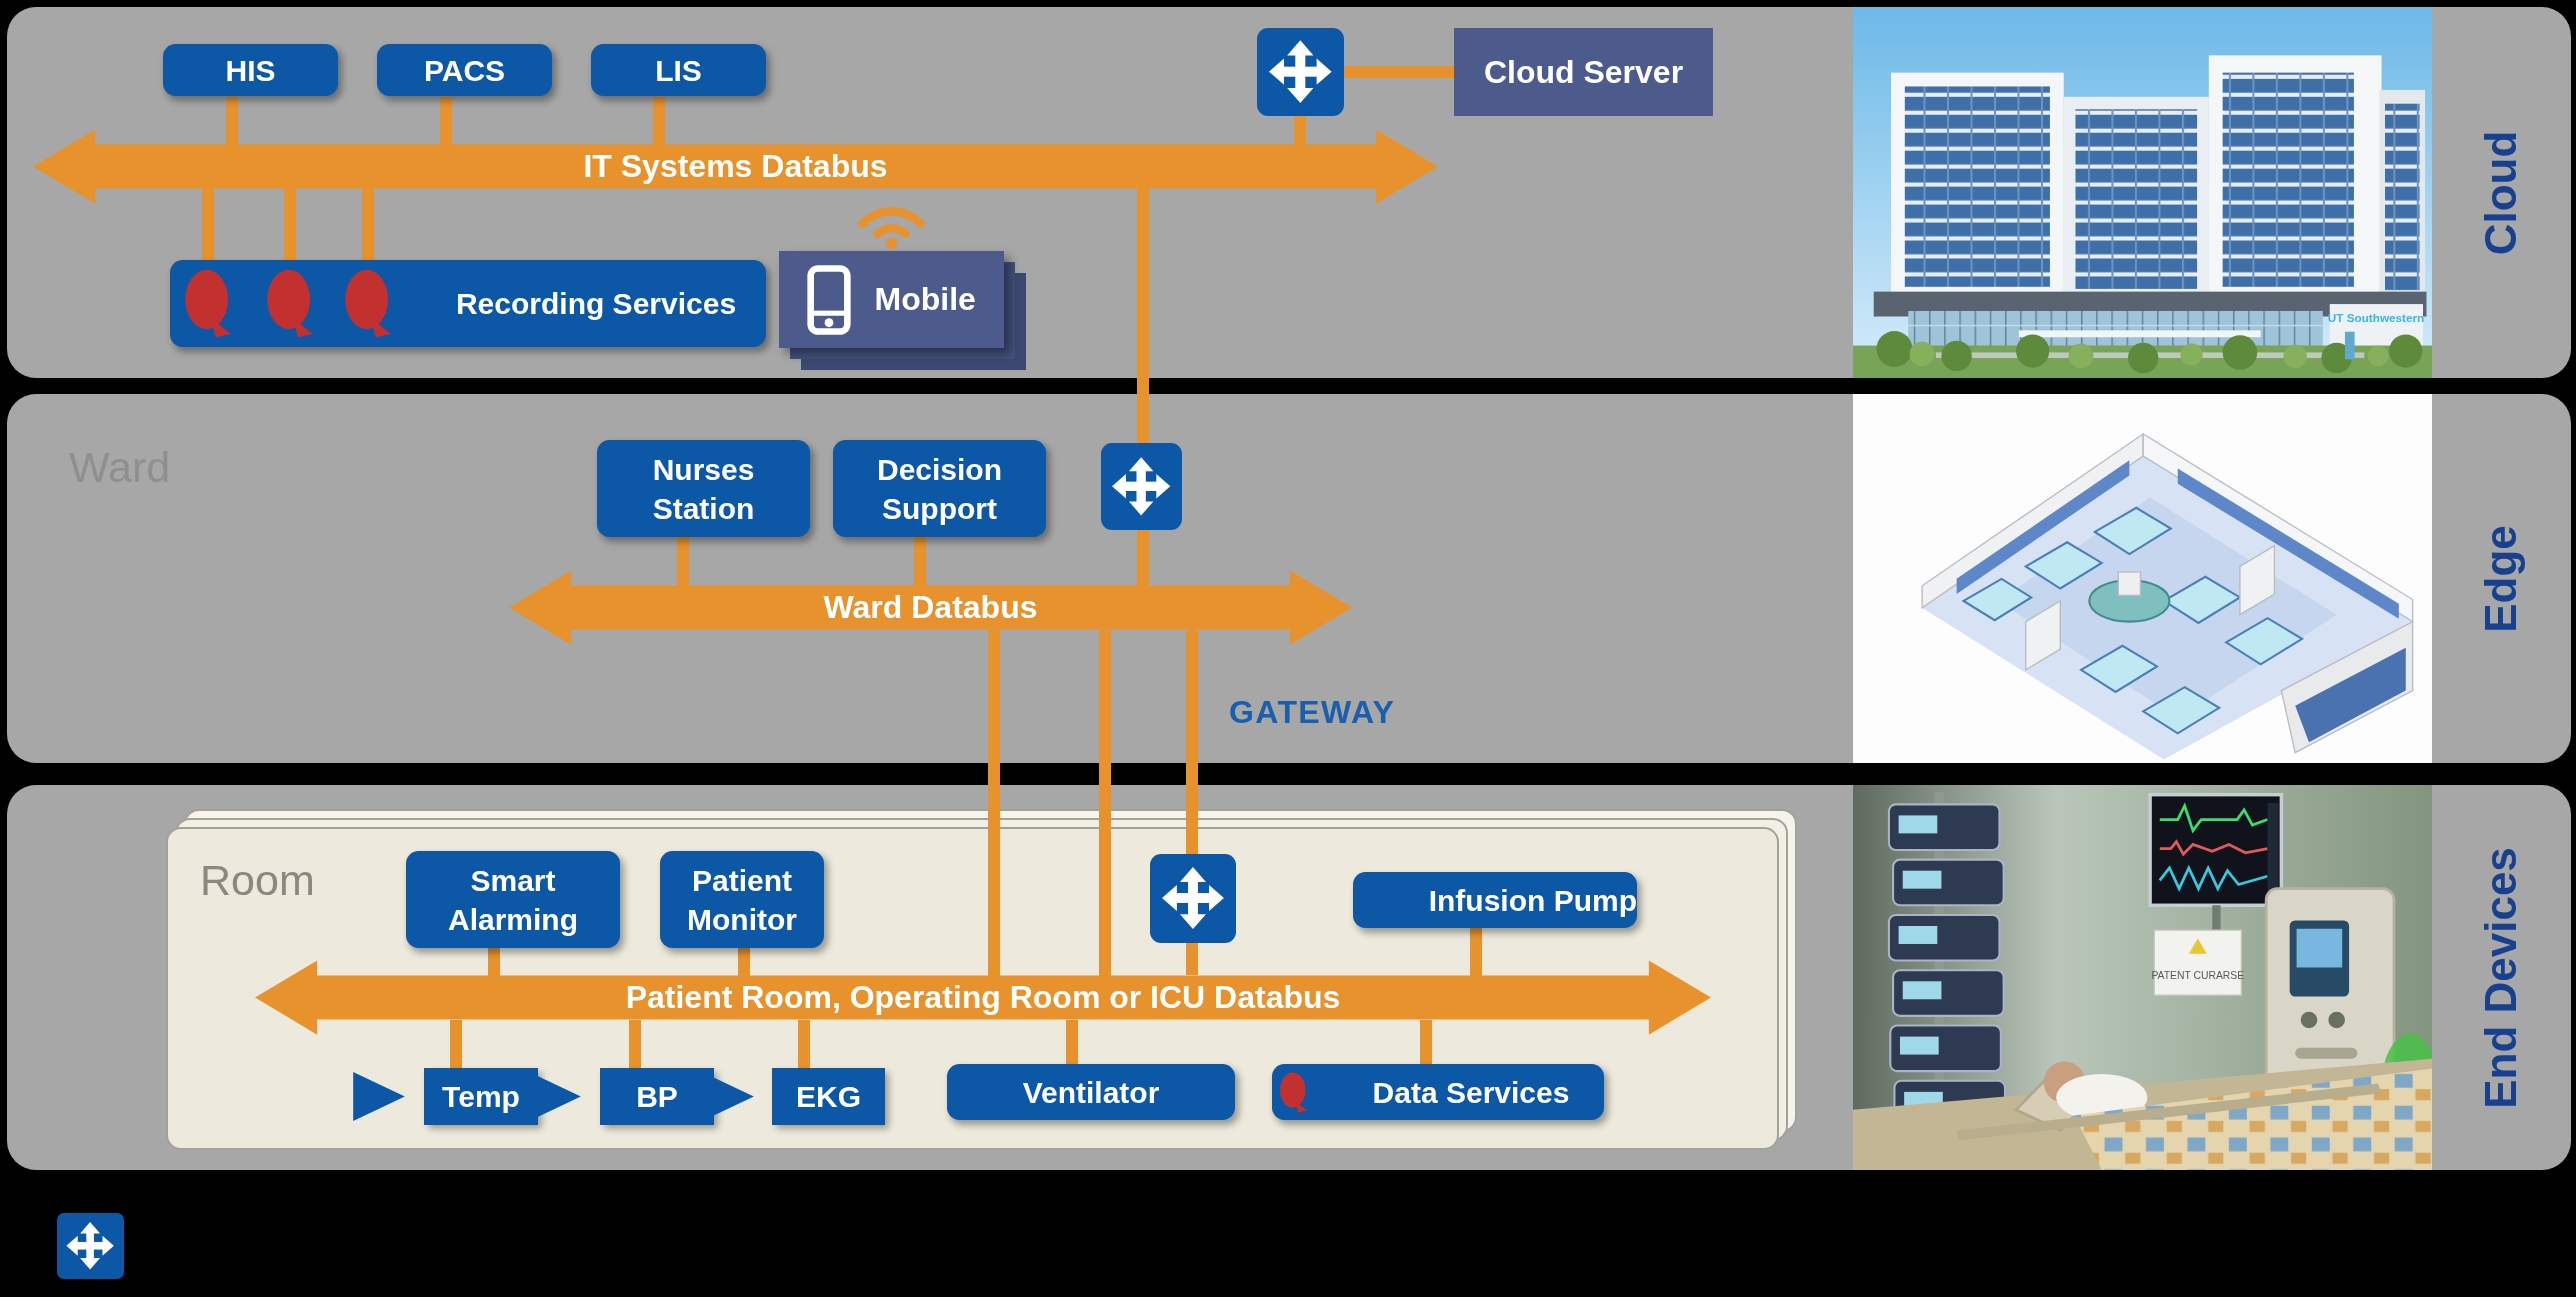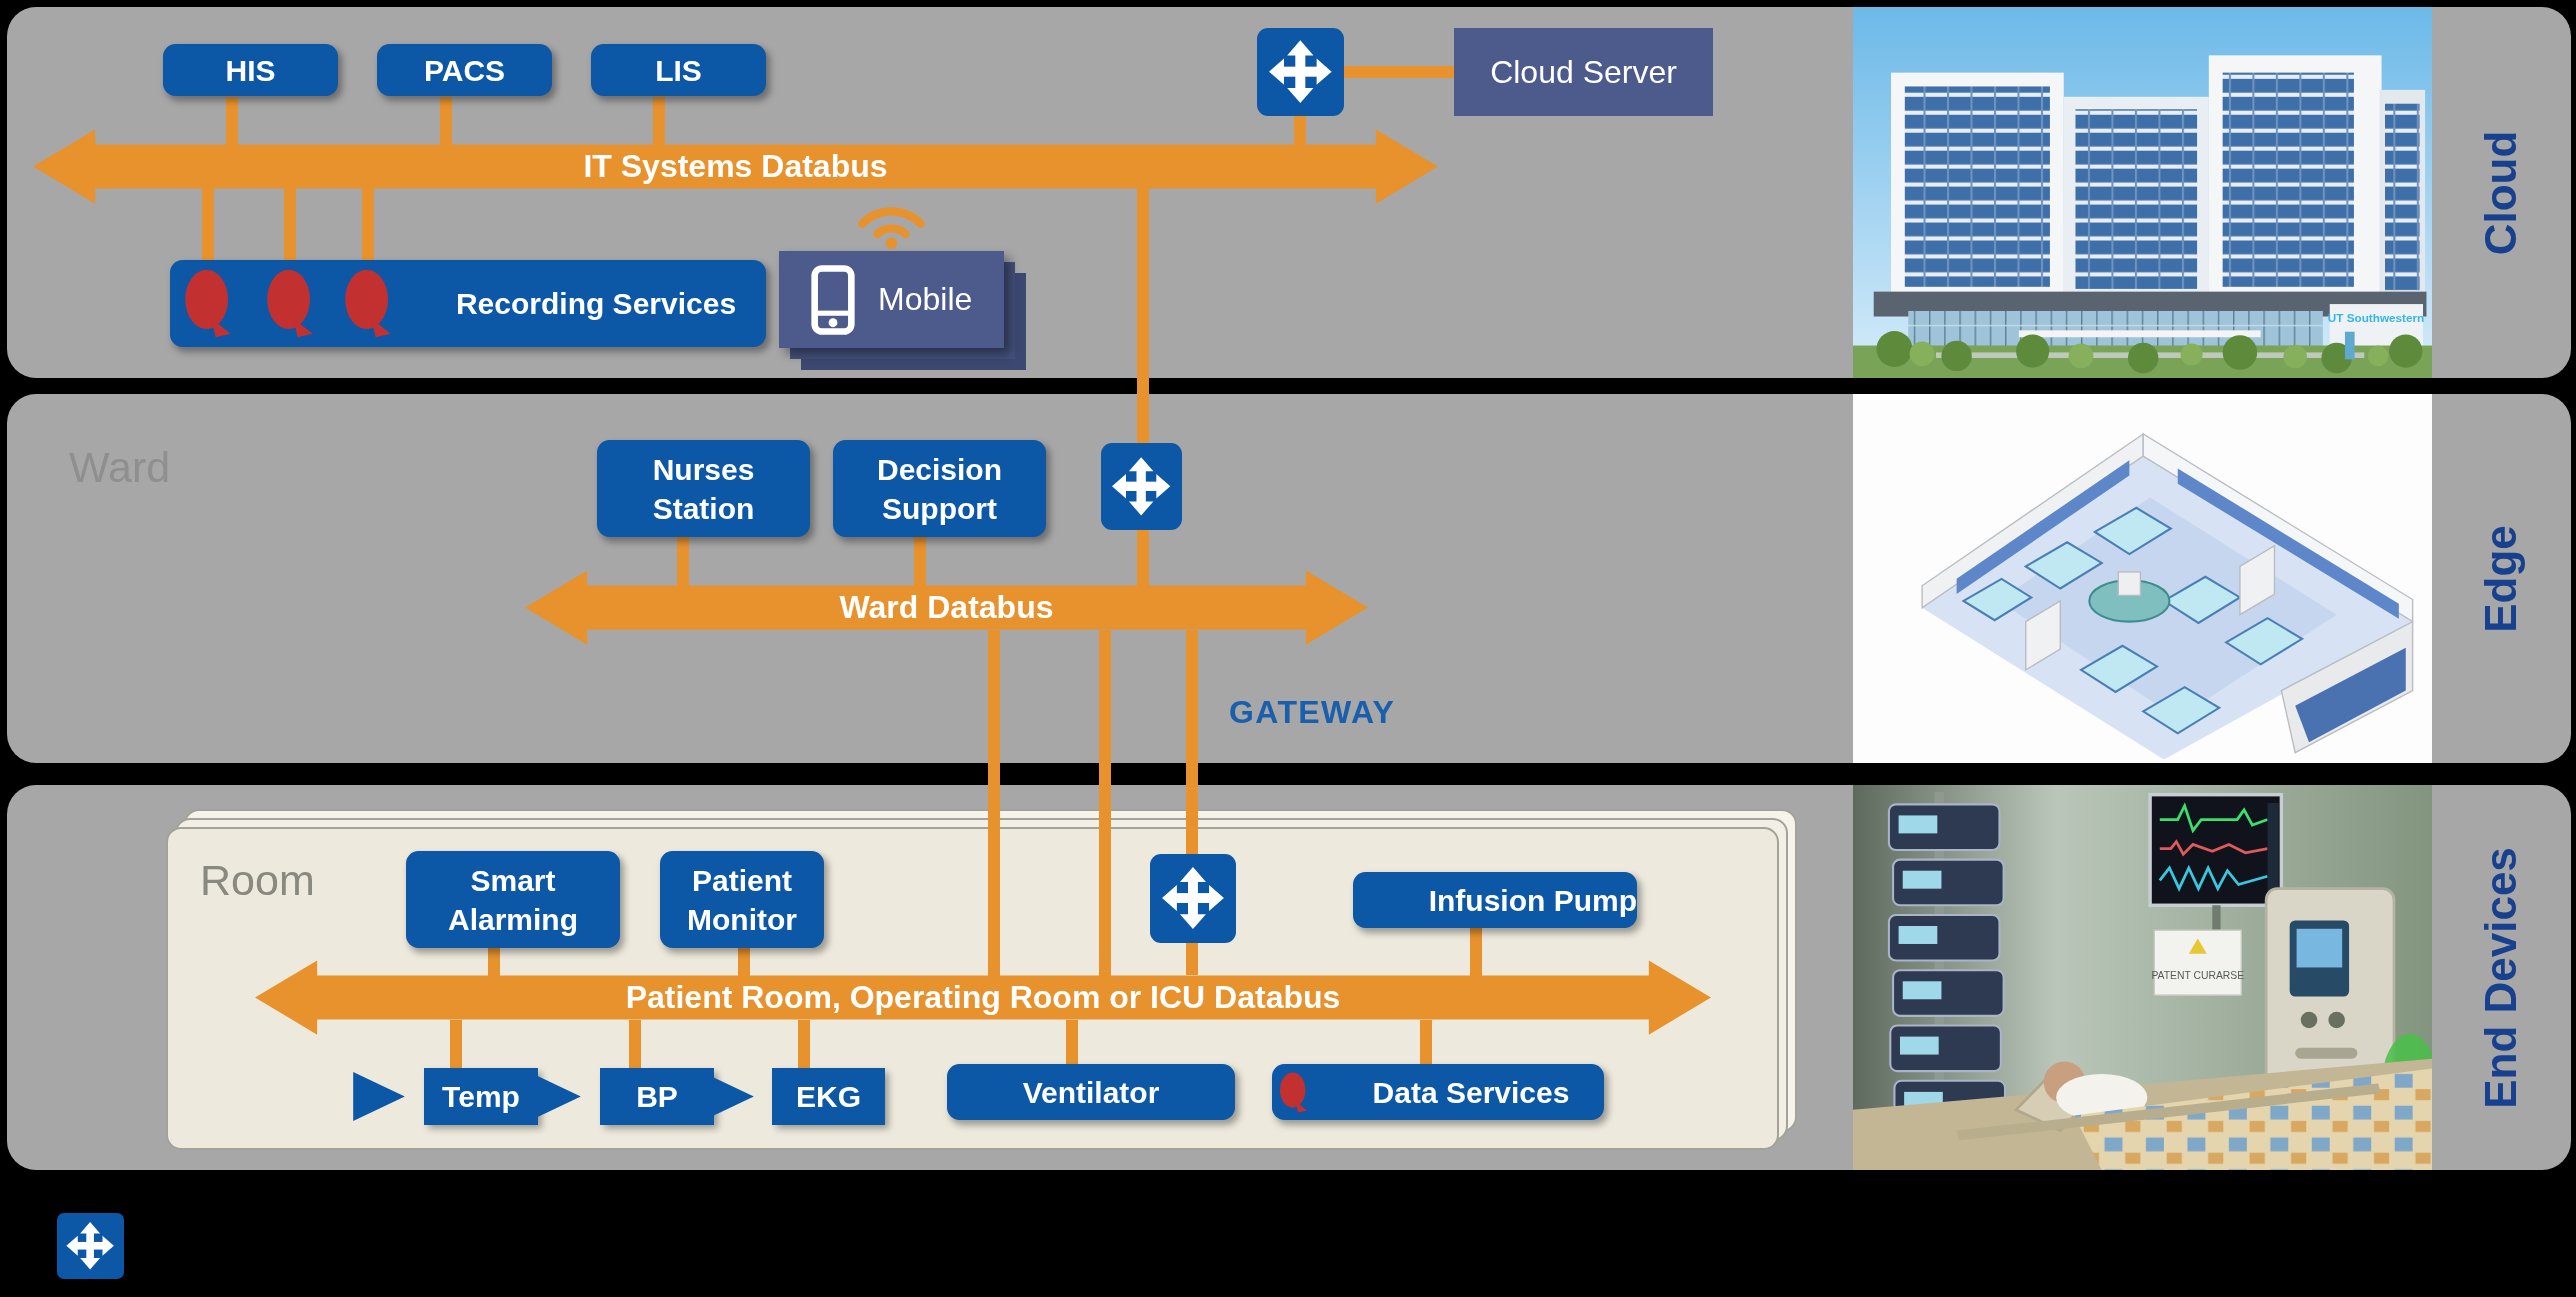--- a/index.html
+++ b/index.html
@@ -7,21 +7,21 @@
           font-family:"Liberation Sans",sans-serif;}
   .panel{position:absolute;left:7px;width:2564px;background:#A7A7A7;border-radius:29px;z-index:1;}
   .photo{position:absolute;left:1853px;width:579px;z-index:2;overflow:hidden;}
   .photo-svg{width:100%;height:100%;display:block;}
   .side-label{position:absolute;left:2432px;width:138px;display:flex;align-items:center;justify-content:center;z-index:4;}
   .side-label span{transform:rotate(-90deg);white-space:nowrap;font-size:44px;font-weight:bold;color:#17408F;}
   .node{position:absolute;background:#0D57A7;color:#fff;border-radius:12.4px;display:flex;align-items:center;justify-content:center;
         text-align:center;font-size:30px;font-weight:bold;line-height:1.3;z-index:5;box-shadow:3.5px 4.1px 7px rgba(0,0,0,.35);margin-left:19px;}
   .node.square{border-radius:0;}
   .slate{position:absolute;background:#4D5B8C;color:#fff;display:flex;align-items:center;justify-content:center;
-         font-size:32px;font-weight:normal;z-index:5;}
+         font-size:32px;font-weight:bold;z-index:5;}
   .vline{position:absolute;width:12.4px;background:#E8922E;z-index:3;}
   .hline{position:absolute;height:12.4px;background:#E8922E;z-index:3;}
   .databus{position:absolute;z-index:4;}
   .databus svg{display:block;width:100%;height:100%;}
   .databus .bus-label{position:absolute;left:0;top:0;width:100%;height:100%;display:flex;align-items:center;justify-content:center;
         color:#fff;font-size:32px;font-weight:bold;}
   .router{position:absolute;background:#0D57A7;border-radius:11px;display:flex;align-items:center;justify-content:center;z-index:6;}
   .xarrow{width:72%;height:72%;}
   .region-label{position:absolute;color:#8F8F8F;font-size:43px;z-index:5;}
   .gateway-label{position:absolute;color:#1A5FAE;font-size:32px;font-weight:bold;letter-spacing:1.4px;z-index:5;}
@@ -302,21 +302,21 @@
     <ellipse cx="33" cy="44" rx="31" ry="43" fill="#C2312F"></ellipse>
       <polygon points="40,72 68,94 46,99" fill="#C2312F"></polygon>
     </svg>
 
   <div class="databus" style="left:33px;top:128px;width:1405px;height:77px;">
     <svg viewBox="0 0 2034 112" preserveAspectRatio="none">
       <polygon points="0,56 90,2 90,24 1944,24 1944,2 2034,56 1944,110 1944,88 90,88 90,110" fill="#E8922E"></polygon>
       </svg>
     <div class="bus-label">IT Systems Databus</div>
   </div>
-  <div class="databus" style="left:525px;top:569px;width:843px;height:77px;text-align:center;">
+  <div class="databus" style="left:509px;top:569px;width:843px;height:77px;text-align:center;">
     <svg viewBox="0 0 1220 112" preserveAspectRatio="none">
       <polygon points="0,56 90,2 90,24 1130,24 1130,2 1220,56 1130,110 1130,88 90,88 90,110" fill="#E8922E"></polygon>
       </svg>
     <div class="bus-label">Ward Databus</div>
   </div>
   <div class="databus" style="left:255px;top:959px;width:1456px;height:77px;">
     <svg viewBox="0 0 2108 112" preserveAspectRatio="none">
       <polygon points="0,56 90,2 90,24 2018,24 2018,2 2108,56 2018,110 2018,88 90,88 90,110" fill="#E8922E"></polygon>
       </svg>
     <div class="bus-label">Patient Room, Operating Room or ICU Databus</div>

